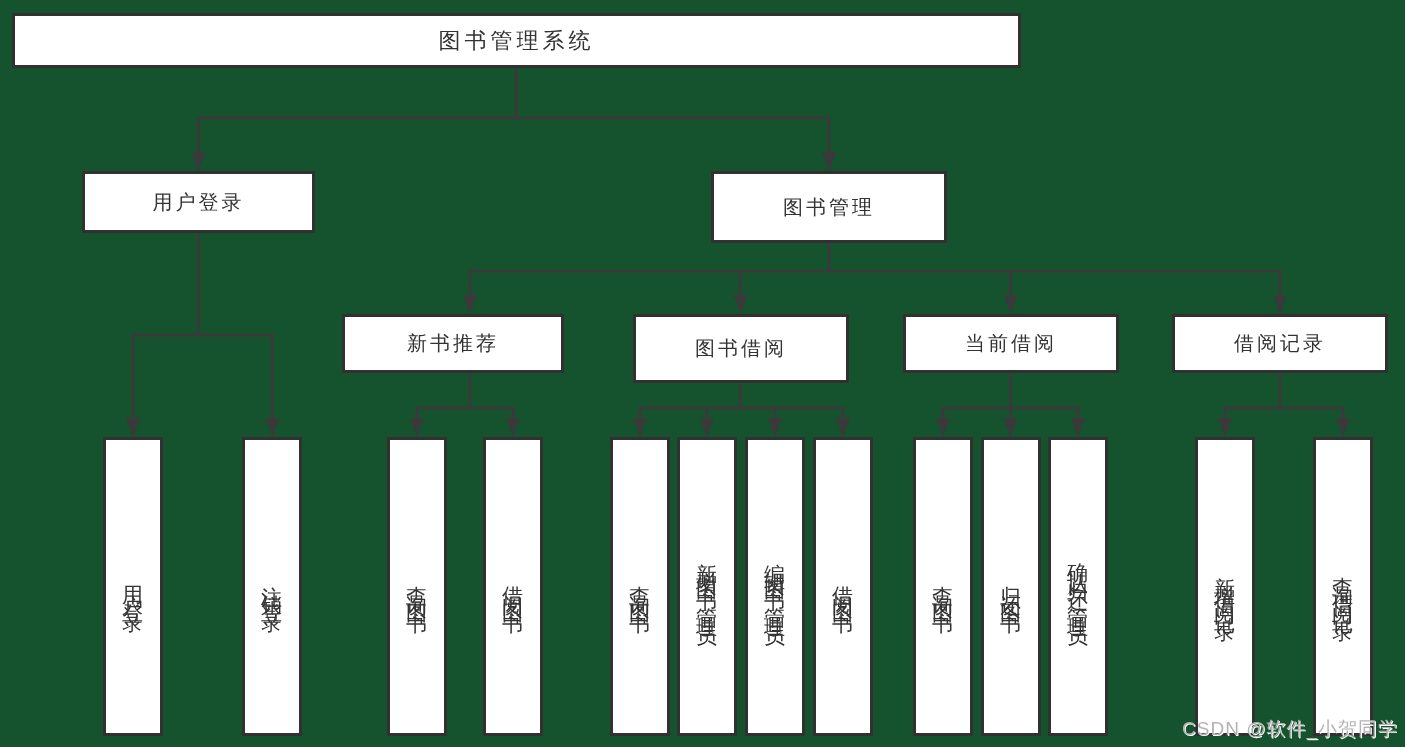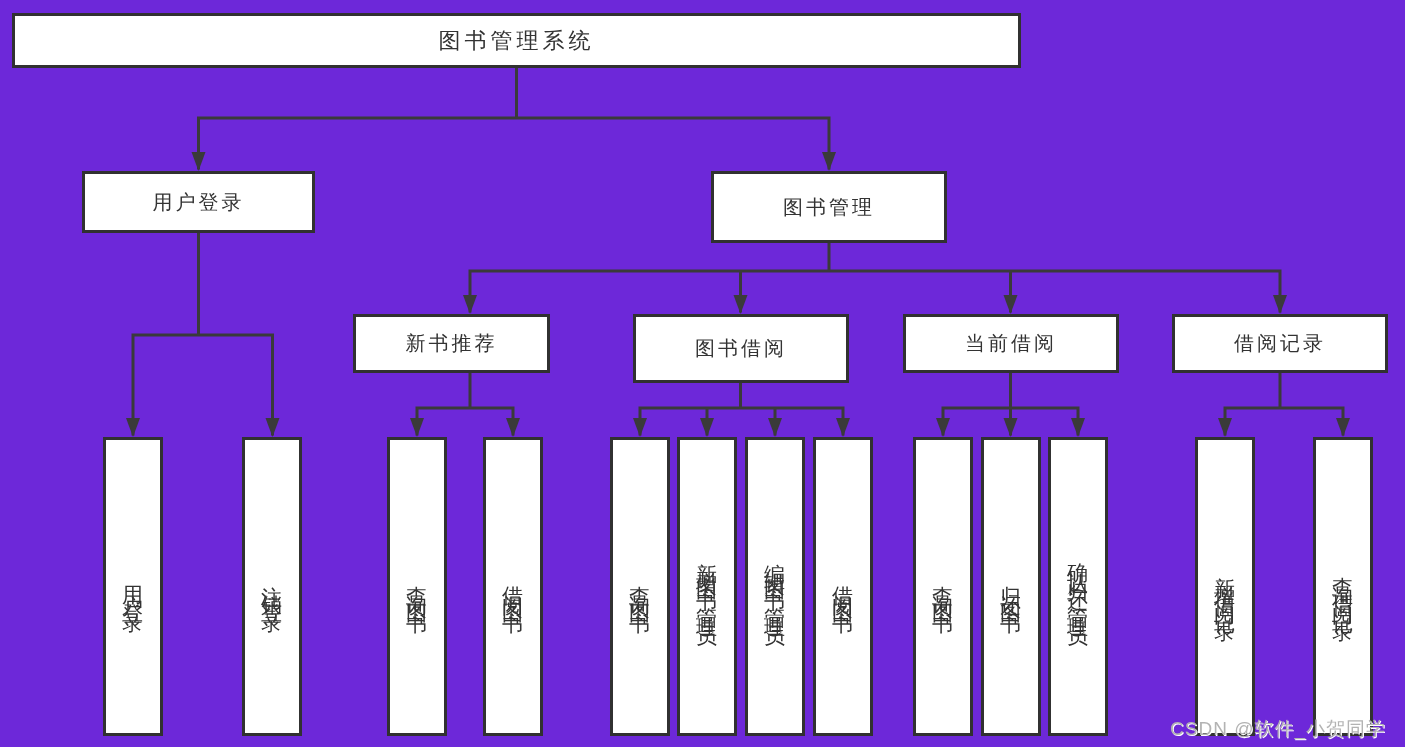--- a/index.html
+++ b/index.html
@@ -1,20 +1,20 @@
 <!DOCTYPE html>
 <html><head>
 <meta charset="utf-8">
 <style>
   html, body { margin: 0; padding: 0; background: #ffffff; }
   .canvas {
     position: relative;
     width: 1405px;
     height: 747px;
-    background: #6d28d9;
+    background: #14532d;
     font-family: "Liberation Sans", "DejaVu Sans", sans-serif;
     overflow: hidden;
   }
   svg.connectors {
     position: absolute;
     left: 0; top: 0;
     width: 1405px; height: 747px;
     z-index: 0;
   }
   .box {
@@ -41,21 +41,21 @@
     writing-mode: vertical-rl;
     font-size: 21px;
     letter-spacing: 9px;
     line-height: 1;
     width: 60px;
     top: 437px;
     height: 299px;
   }
   .watermark {
     position: absolute;
-    right: 19px;
+    right: 7px;
     bottom: 5px;
     font-size: 19px;
     letter-spacing: 1px;
     color: #b3b3b3;
     text-shadow: 1px 1px 0 #ffffff;
     z-index: 5;
     white-space: nowrap;
   }
 </style>
 </head>
@@ -94,21 +94,21 @@
       <polygon points="1218,418 1232,418 1225,437"></polygon>
       <polygon points="1336,418 1350,418 1343,437"></polygon>
     </g>
   </svg>
 
   <div class="box hbox rootbox" style="left:12px; top:13px; width:1009px; height:55px;">图书管理系统</div>
 
   <div class="box hbox" style="left:82px; top:171px; width:233px; height:62px;">用户登录</div>
   <div class="box hbox" style="left:711px; top:171px; width:236px; height:72px;">图书管理</div>
 
-  <div class="box hbox" style="left:353px; top:314px; width:197px; height:59px;">新书推荐</div>
+  <div class="box hbox" style="left:342px; top:314px; width:222px; height:59px;">新书推荐</div>
   <div class="box hbox" style="left:633px; top:314px; width:216px; height:69px;">图书借阅</div>
   <div class="box hbox" style="left:903px; top:314px; width:216px; height:59px;font-family:Liberation Mono, monospace;">当前借阅</div>
   <div class="box hbox" style="left:1172px; top:314px; width:216px; height:59px;">借阅记录</div>
 
   <div class="box vbox" style="left:103px;">用户登录</div>
   <div class="box vbox" style="left:242px;">注销登录</div>
 
   <div class="box vbox" style="left:387px;">查询图书</div>
   <div class="box vbox" style="left:483px;">借阅图书</div>
 

